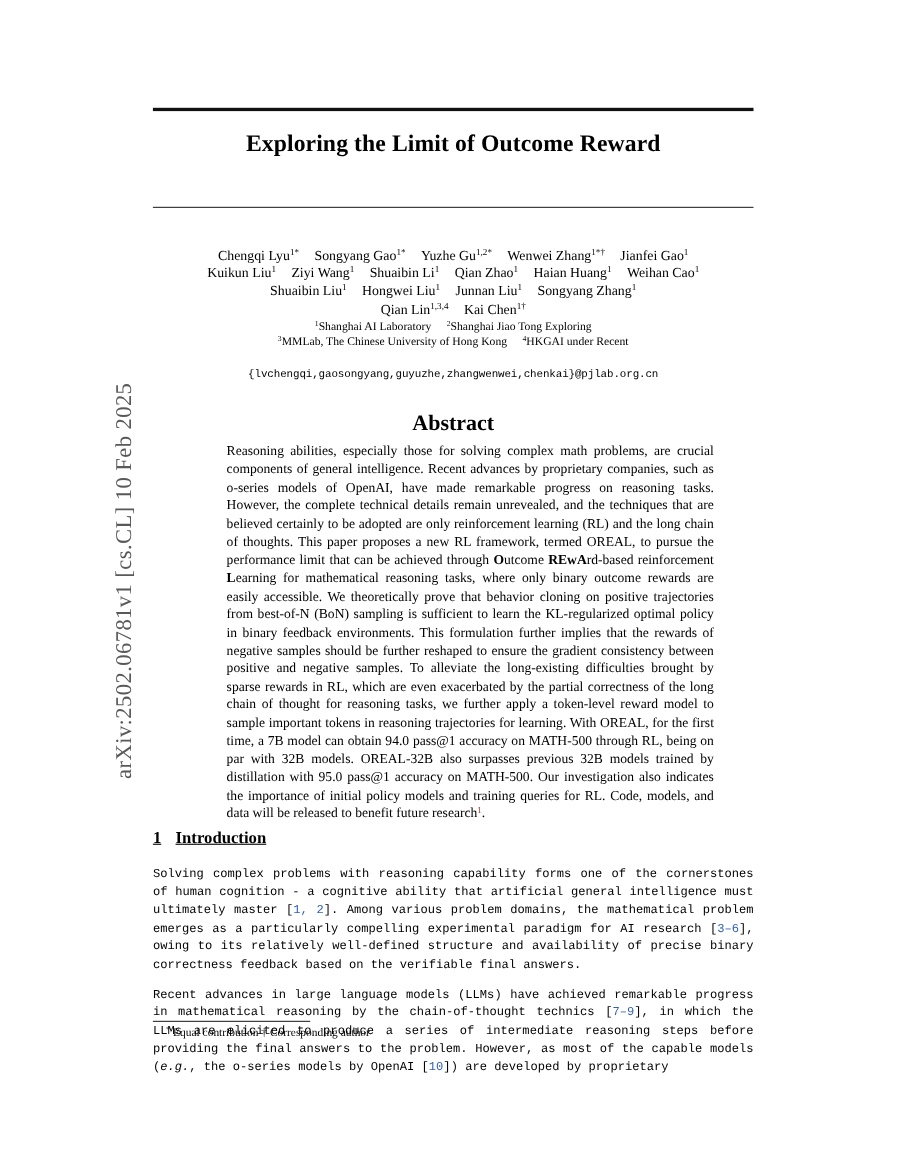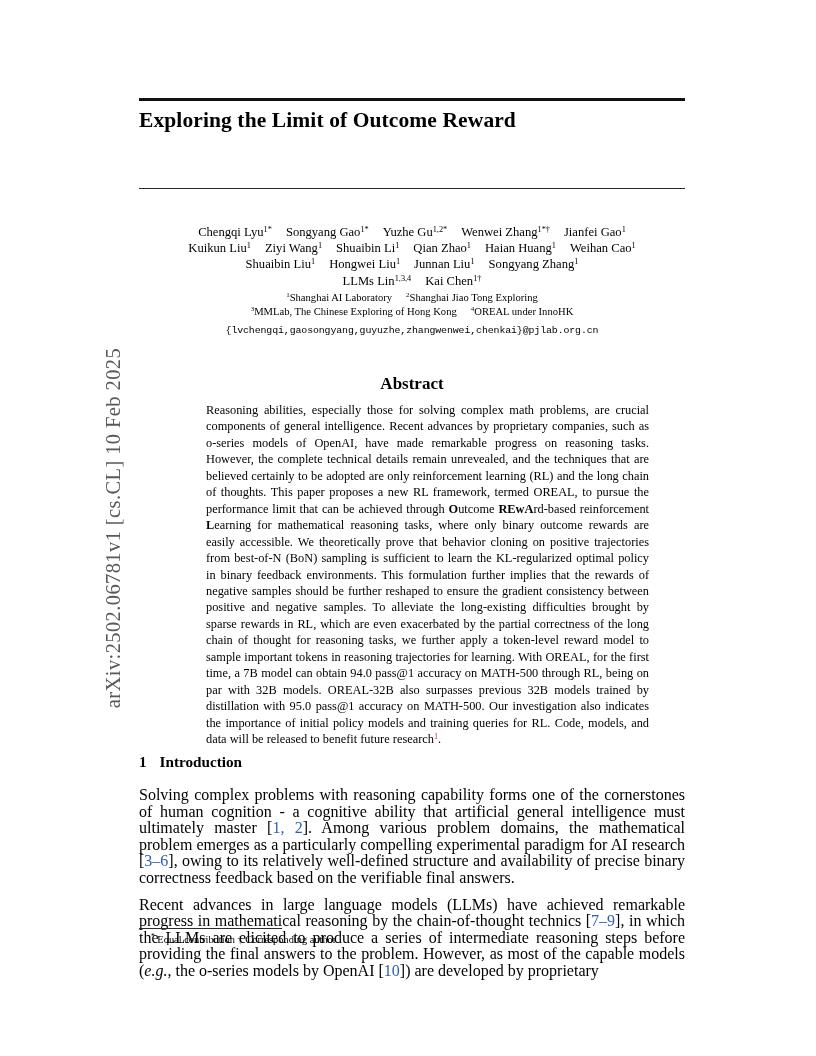--- a/index.html
+++ b/index.html
@@ -63,22 +63,23 @@
     top: 188px;
     width: 546px;
     height: 1.2px;
     background: #2b2b2b;
   }
 
   
   #title-block {
     position: absolute;
     left: 0;
-    top: 107px;
-    width: 546px;
+    top: 117px;
+    width: 546px;
+    text-align: center;
   }
   #title-block .title-line {
     font-size: 21.5px;
     font-weight: bold;
     line-height: 27px;
     letter-spacing: 0.1px;
   }
 
   
   #authors-block {
@@ -115,31 +116,31 @@
     line-height: 13.6px;
   }
   #affil-block .affil-item {
     display: inline-block;
     margin: 0 7px;
   }
   #affil-block .email-line {
     font-family: "Liberation Mono", "DejaVu Sans Mono", monospace;
     font-size: 9.9px;
     letter-spacing: -0.1px;
-    margin-top: 6px;
+    margin-top: 16px;
   }
 
   
   #abstract-heading {
     position: absolute;
     left: 0;
     top: 374px;
     width: 546px;
     text-align: center;
-    font-size: 17px;
+    font-size: 20px;
     font-weight: bold;
   }
   #abstract-body {
     position: absolute;
     left: 51px;
     top: 402px;
     width: 443px;
     font-size: 12.35px;
     line-height: 16.45px;
     text-align: justify;
@@ -156,31 +157,33 @@
   }
 
   
   #intro-heading {
     position: absolute;
     left: 0;
     top: 753px;
     width: 546px;
     font-size: 15.2px;
     font-weight: bold;
+    text-decoration: underline;
   }
   #intro-heading .sec-num { margin-right: 13px; }
 
   #intro-body {
     position: absolute;
     left: 0;
     top: 787px;
     width: 546px;
-    font-size: 16px;
+    font-size: 11px;
     line-height: 16.6px;
     text-align: justify;
+    font-family: Liberation Mono, monospace;
   }
   #intro-body p { margin: 0 0 10px 0; }
   #intro-body p:last-child { margin-bottom: 0; }
   .cite { color: #2e5fb0; }
   .it { font-style: italic; }
 
   
   #footnote-block {
     position: absolute;
     left: 0;
@@ -217,26 +220,26 @@
   <div class="rule-bottom"></div>
 
   <div id="title-block">
     <div class="title-line">Exploring the Limit of Outcome Reward</div>
   </div>
 
   <div id="authors-block">
     <div class="author-row"><span class="author"><span>Chengqi Lyu</span><sup>1*</sup></span><span class="author"><span>Songyang Gao</span><sup>1*</sup></span><span class="author"><span>Yuzhe Gu</span><sup>1,2*</sup></span><span class="author"><span>Wenwei Zhang</span><sup>1*†</sup></span><span class="author"><span>Jianfei Gao</span><sup>1</sup></span></div>
     <div class="author-row"><span class="author"><span>Kuikun Liu</span><sup>1</sup></span><span class="author"><span>Ziyi Wang</span><sup>1</sup></span><span class="author"><span>Shuaibin Li</span><sup>1</sup></span><span class="author"><span>Qian Zhao</span><sup>1</sup></span><span class="author"><span>Haian Huang</span><sup>1</sup></span><span class="author"><span>Weihan Cao</span><sup>1</sup></span></div>
     <div class="author-row"><span class="author"><span>Shuaibin Liu</span><sup>1</sup></span><span class="author"><span>Hongwei Liu</span><sup>1</sup></span><span class="author"><span>Junnan Liu</span><sup>1</sup></span><span class="author"><span>Songyang Zhang</span><sup>1</sup></span></div>
-    <div class="author-row"><span class="author"><span>LLMs Lin</span><sup>1,3,4</sup></span><span class="author"><span>Kai Chen</span><sup>1†</sup></span></div>
+    <div class="author-row"><span class="author"><span>Qian Lin</span><sup>1,3,4</sup></span><span class="author"><span>Kai Chen</span><sup>1†</sup></span></div>
   </div>
 
   <div id="affil-block">
     <div class="affil-row"><span class="affil-item"><sup>1</sup><span>Shanghai AI Laboratory</span></span><span class="affil-item"><sup>2</sup><span>Shanghai Jiao Tong Exploring</span></span></div>
-    <div class="affil-row"><span class="affil-item"><sup>3</sup><span>MMLab, The Chinese Exploring of Hong Kong</span></span><span class="affil-item"><sup>4</sup><span>OREAL under InnoHK</span></span></div>
+    <div class="affil-row"><span class="affil-item"><sup>3</sup><span>MMLab, The Chinese University of Hong Kong</span></span><span class="affil-item"><sup>4</sup><span>HKGAI under Recent</span></span></div>
     <div class="email-line">{lvchengqi,gaosongyang,guyuzhe,zhangwenwei,chenkai}@pjlab.org.cn</div>
   </div>
 
   <div id="abstract-heading">Abstract</div>
   <div id="abstract-body">
     <span>Reasoning abilities, especially those for solving complex math problems, are crucial components of general intelligence. Recent advances by proprietary companies, such as o-series models of OpenAI, have made remarkable progress on reasoning tasks. However, the complete technical details remain unrevealed, and the techniques that are believed certainly to be adopted are only reinforcement learning (RL) and the long chain of thoughts. This paper proposes a new RL framework, termed OREAL, to pursue the performance limit that can be achieved through </span><b>O</b><span>utcome </span><b>REwA</b><span>rd-based reinforcement </span><b>L</b><span>earning</span><span> for mathematical reasoning tasks, where only binary outcome rewards are easily accessible. We theoretically prove that behavior cloning on positive trajectories from best-of-N (BoN) sampling is sufficient to learn the KL-regularized optimal policy in binary feedback environments. This formulation further implies that the rewards of negative samples should be further reshaped to ensure the gradient consistency between positive and negative samples. To alleviate the long-existing difficulties brought by sparse rewards in RL, which are even exacerbated by the partial correctness of the long chain of thought for reasoning tasks, we further apply a token-level reward model to sample important tokens in reasoning trajectories for learning. With OREAL, for the first time, a 7B model can obtain 94.0 pass@1 accuracy on MATH-500 through RL, being on par with 32B models. OREAL-32B also surpasses previous 32B models trained by distillation with 95.0 pass@1 accuracy on MATH-500. Our investigation also indicates the importance of initial policy models and training queries for RL. Code, models, and data will be released to benefit future research</span><span class="fn-ref-red">1</span><span>.</span>
   </div>
 
   <div id="intro-heading">
     <span class="sec-num">1</span><span>Introduction</span>

